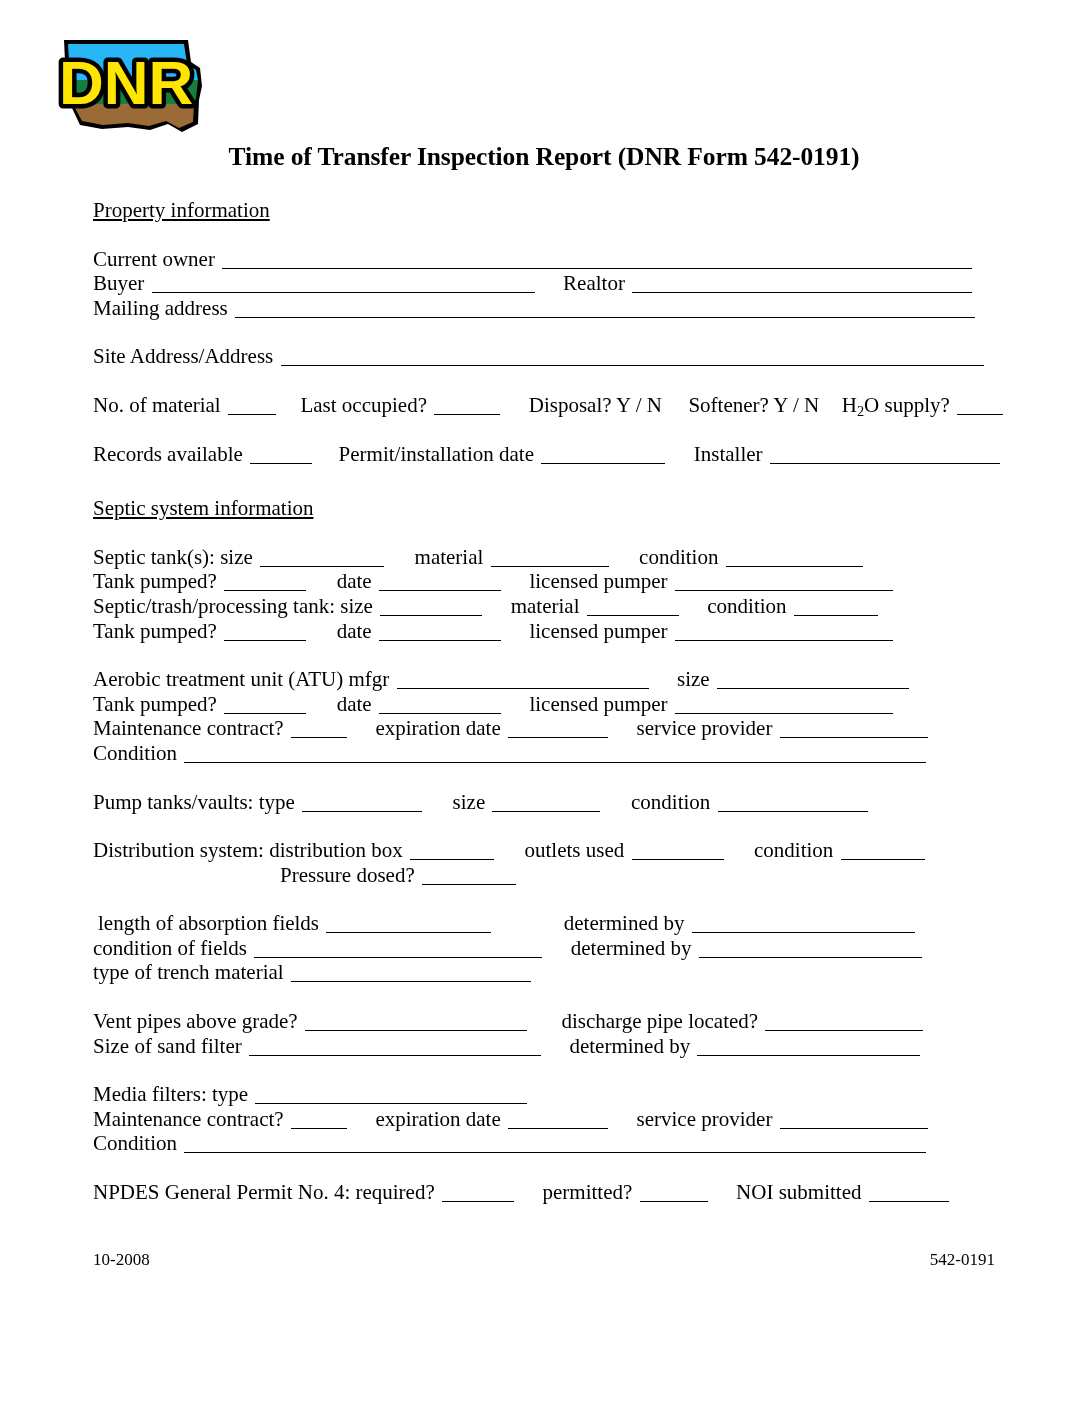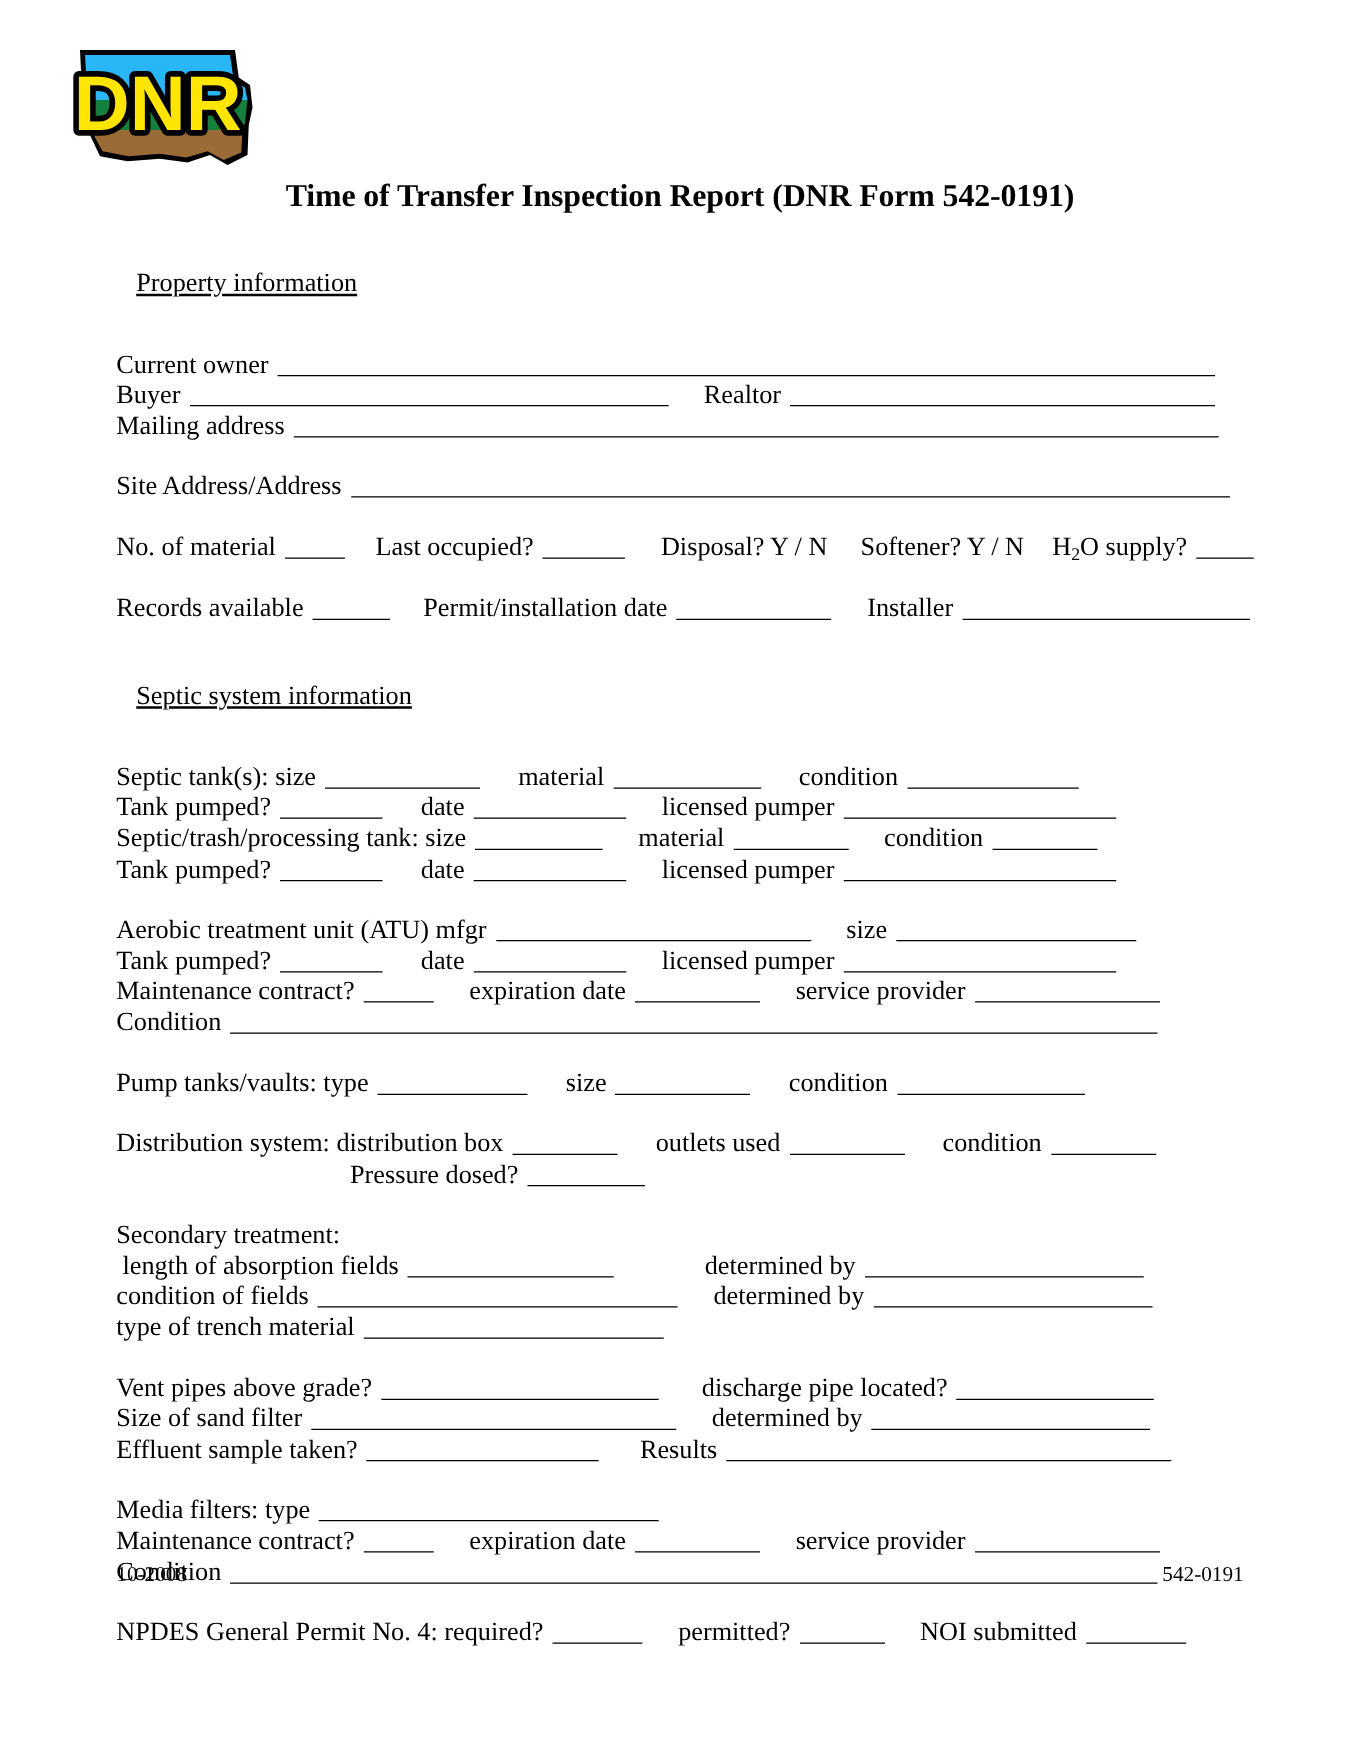--- a/index.html
+++ b/index.html
@@ -55,21 +55,21 @@
     font-size: 21px;
     line-height: 24.6px;
   }
 
   .sec-head {
     font-size: 21px;
     text-decoration: underline;
     display: inline-block;
     margin: 0;
   }
-  .sec-head-wrap { margin: 16px; padding: 0; }
+  .sec-head-wrap { margin: 0; padding: 0; }
 
   .row {
     white-space: nowrap;
     position: relative;
     height: 24.6px;
   }
   .gap-md { height: 24px; }
   .gap-lg { height: 30px; }
 
   
@@ -308,23 +308,20 @@
     </div>
 
 
     <div class="row indent-1">
       <span>Pressure dosed?</span>
       <span class="blank" style="width:94px"></span>
     </div>
 
     <div class="gap-md"></div>
 
-    <div class="row">
-      <span>Secondary treatment:</span>
-    </div>
 
     <div class="row indent-half">
       <span>length of absorption fields</span>
       <span class="blank" style="width:165px"></span>
       <span style="display:inline-block;width:60px"></span>
       <span>determined by</span>
       <span class="blank" style="width:223px"></span>
     </div>
 
     <div class="row">
@@ -351,27 +348,20 @@
     </div>
 
     <div class="row">
       <span>Size of sand filter</span>
       <span class="blank" style="width:292px"></span>
       <span style="display:inline-block;width:16px"></span>
       <span>determined by</span>
       <span class="blank" style="width:223px"></span>
     </div>
 
-    <div class="row">
-      <span>Effluent sample taken?</span>
-      <span class="blank" style="width:186px"></span>
-      <span style="display:inline-block;width:20px"></span>
-      <span>Results</span>
-      <span class="blank" style="width:356px"></span>
-    </div>
 
     <div class="gap-md"></div>
 
     <div class="row">
       <span>Media filters:    type</span>
       <span class="blank" style="width:272px"></span>
     </div>
 
     <div class="row">
       <span>Maintenance contract?</span>

